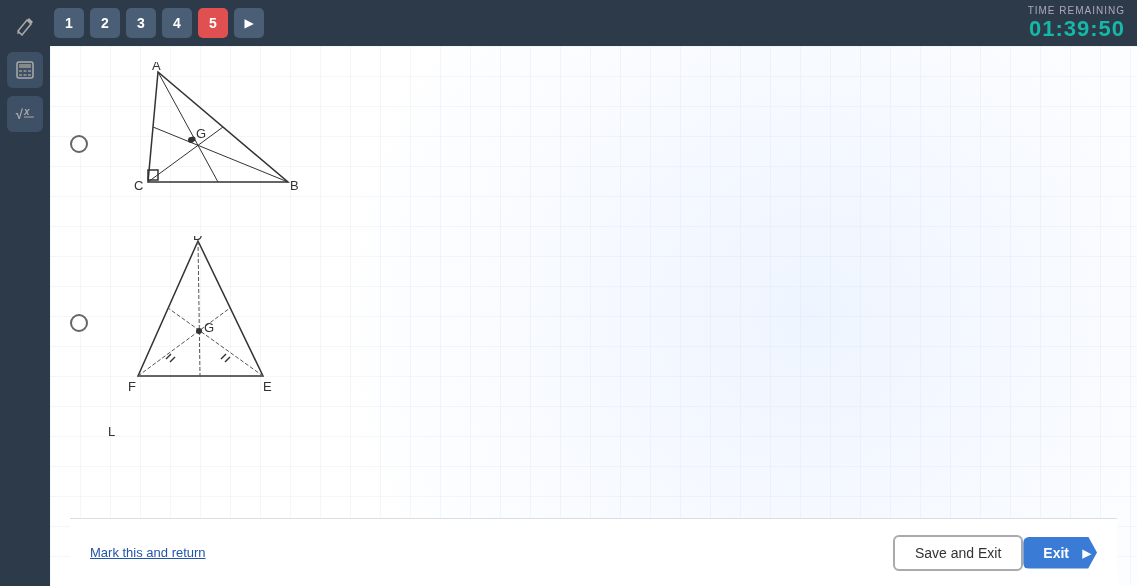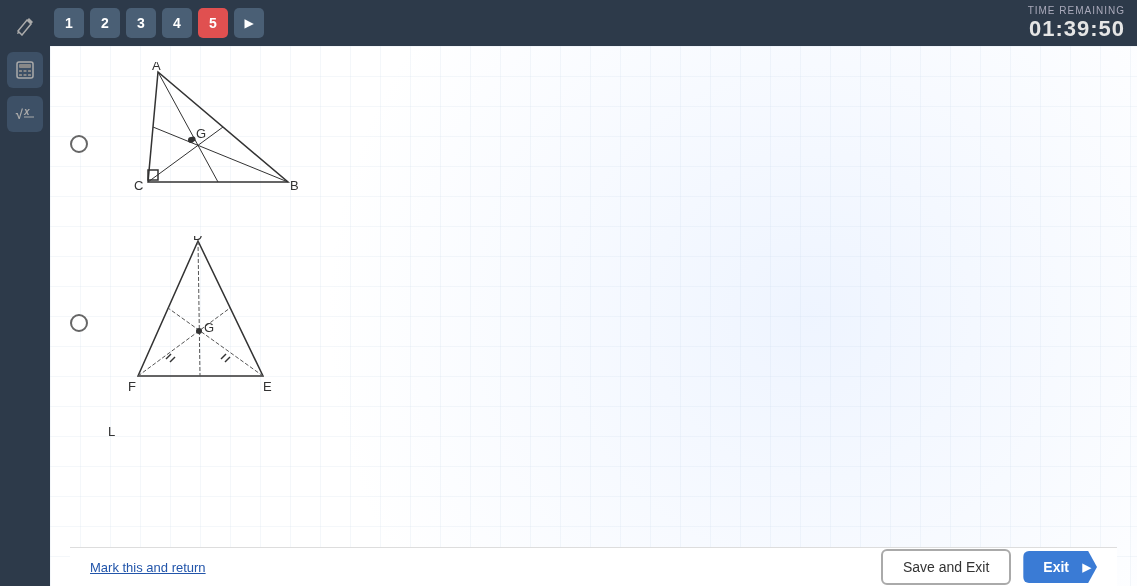--- a/index.html
+++ b/index.html
@@ -118,21 +118,21 @@
     .time-label {
       font-size: 10px;
       color: #aab;
       letter-spacing: 1px;
       text-transform: uppercase;
     }
 
     .time-value {
       font-size: 22px;
       font-weight: bold;
-      color: #e5e5e5;
+      color: #14b8a6;
       letter-spacing: 1px;
       margin-left: 36px;
     }
 
     
     .content-panel {
       flex: 1;
       background: white;
       margin: 0;
       padding: 16px 20px 0 20px;
@@ -193,37 +193,37 @@
     }
 
     
     .bottom-bar {
       background: white;
       border-top: 1px solid #ddd;
       display: flex;
       align-items: center;
       justify-content: space-between;
       padding: 10px 20px;
-      height: 39px;
+      height: 68px;
       position: relative;
       z-index: 2;
     }
 
     .mark-link {
       color: #2255aa;
       text-decoration: underline;
       font-size: 13px;
       cursor: pointer;
       background: none;
       border: none;
     }
 
     .bottom-buttons {
       display: flex;
-      gap: 12px;
+      gap: 0;
       align-items: center;
     }
 
     .btn-save-exit {
       background: white;
       border: 2px solid #aaa;
       border-radius: 6px;
       padding: 8px 20px;
       font-size: 14px;
       color: #333;

